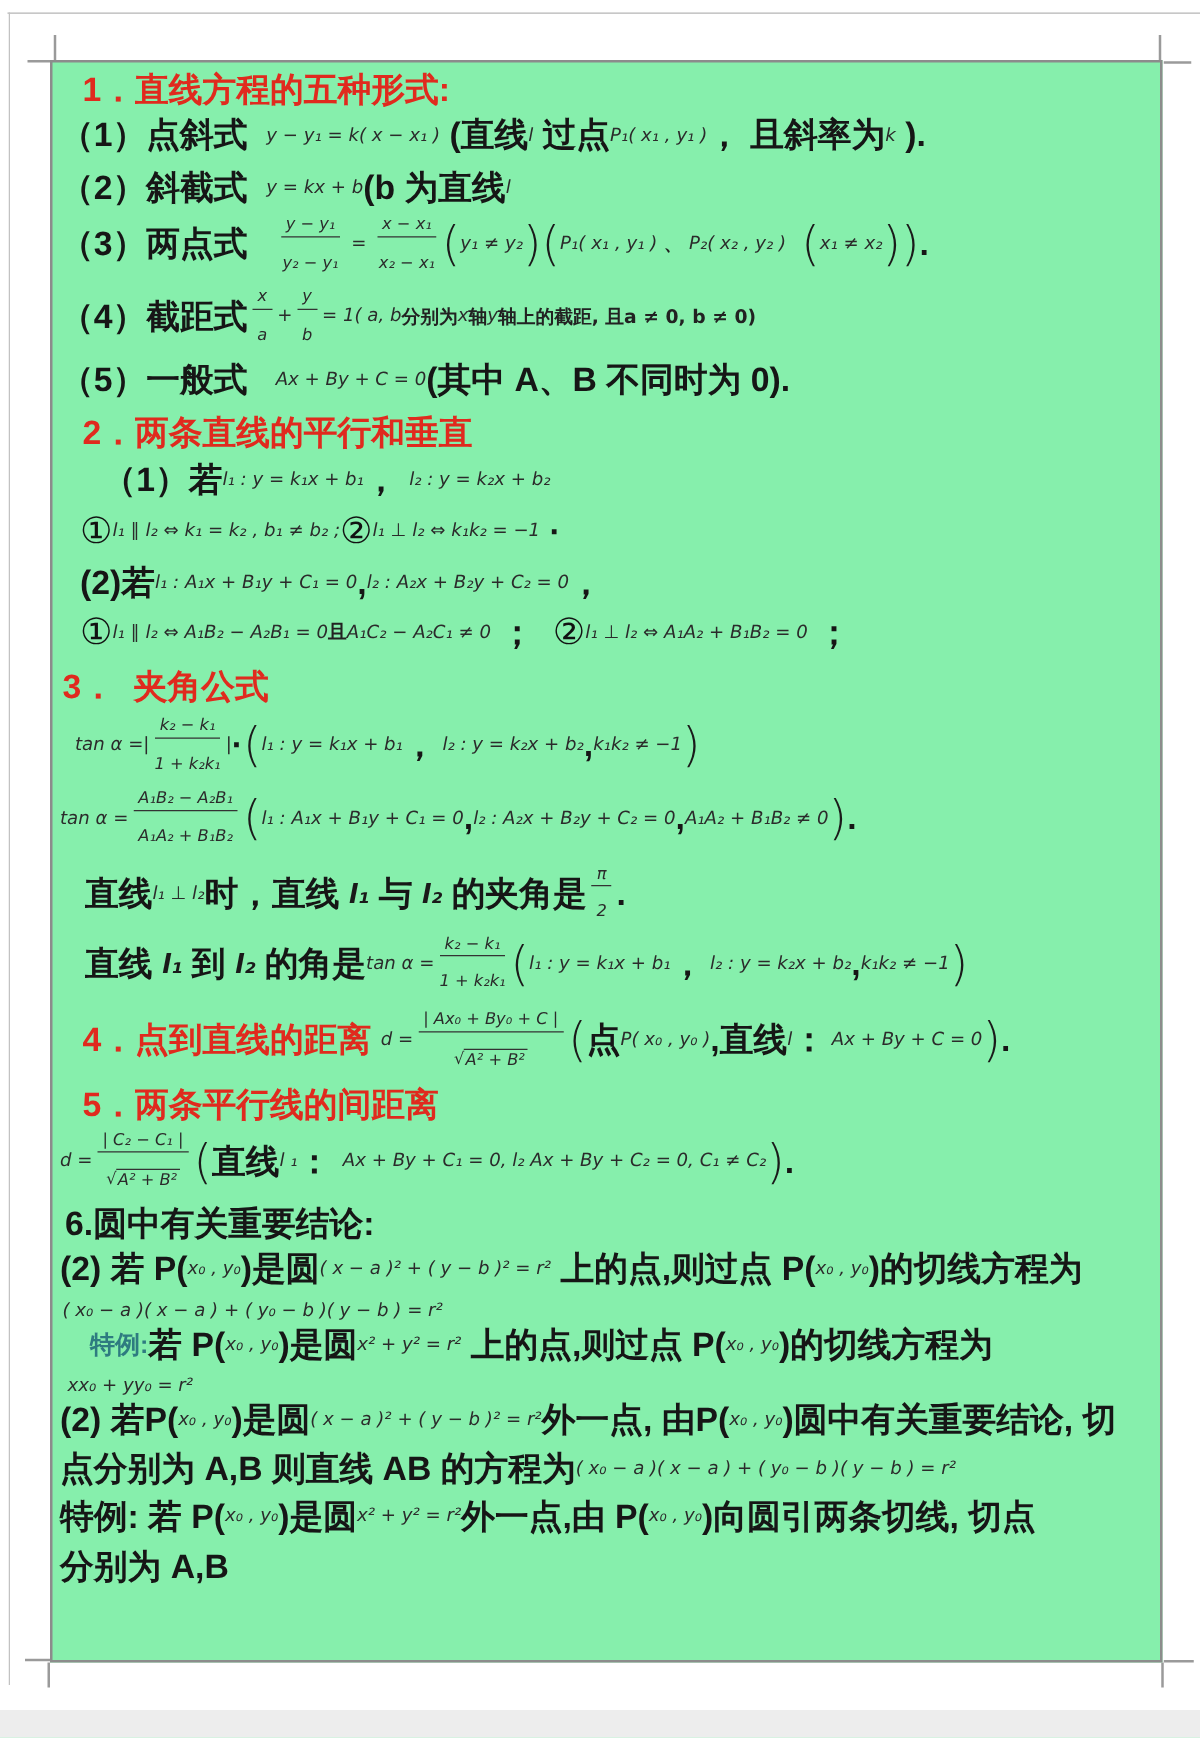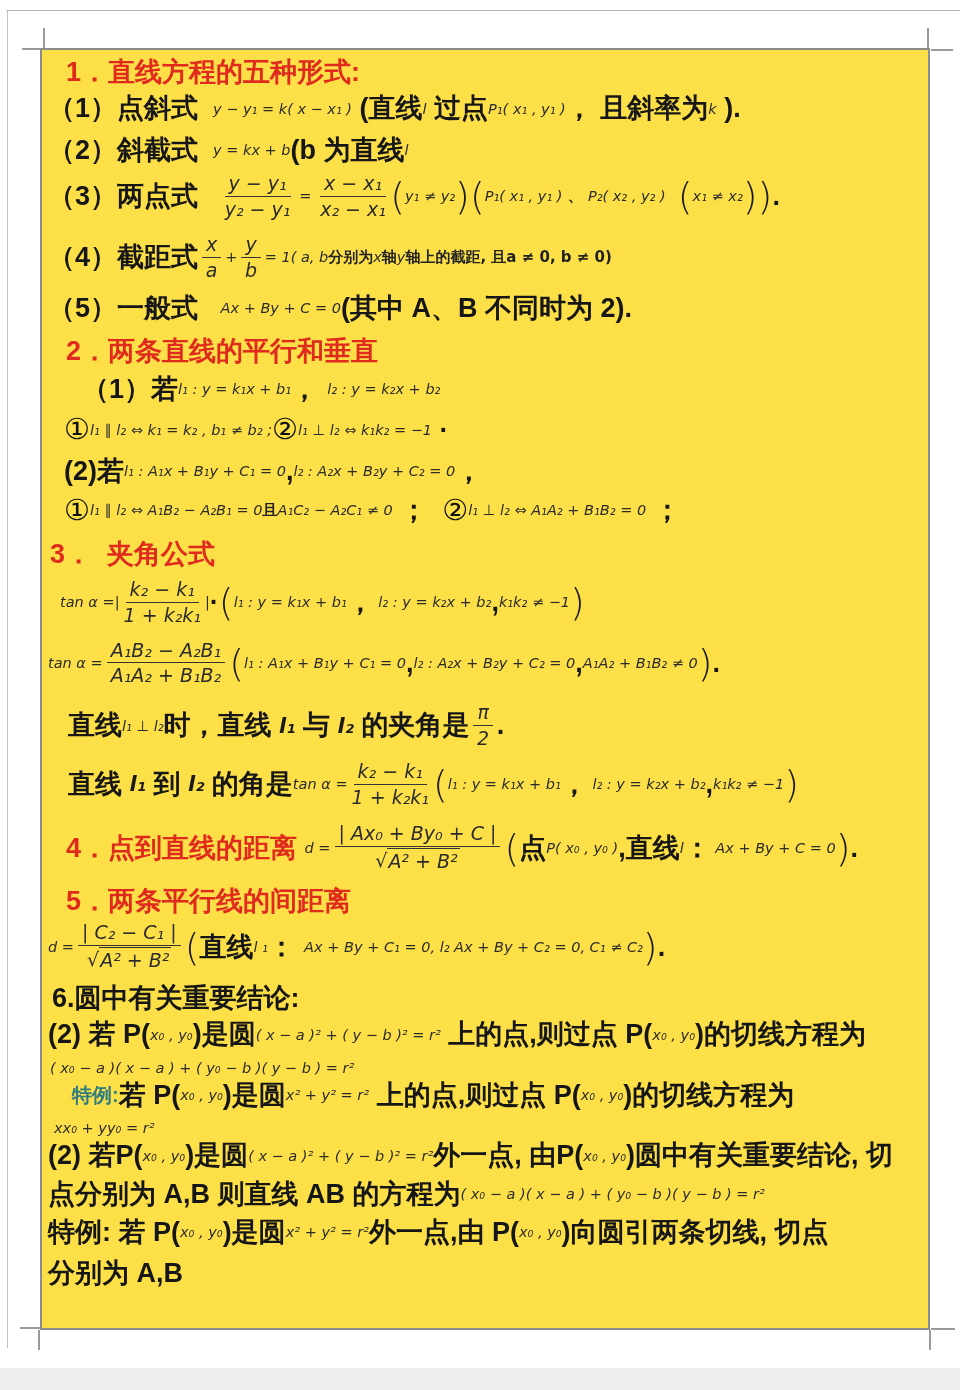--- a/index.html
+++ b/index.html
@@ -5,57 +5,57 @@
   html,body{margin:0;padding:0;}
   body{
     width:960px;height:1390px;background:#ffffff;position:relative;
     font-family:"Liberation Sans", sans-serif;overflow:hidden;
   }
   .rule-top{position:absolute;left:6px;top:10px;width:954px;height:1px;background:#b5b5b5;}
   .rule-left{position:absolute;left:7px;top:10px;width:1px;height:1338px;background:#c2c2c2;}
   .bottom-strip{position:absolute;left:0;top:1368px;width:960px;height:22px;background:#ededed;}
   .frame{
     position:absolute;left:40px;top:48px;width:890px;height:1282px;
-    border:2px solid #8c8c8c;box-sizing:border-box;overflow:hidden;background:#fde047;
+    border:2px solid #8c8c8c;box-sizing:border-box;overflow:hidden;background:#86efac;
   }
   .doc{padding:4px 12px 0 6px;}
   .tick{position:absolute;background:#9a9a9a;}
   .line{display:flex;align-items:center;flex-wrap:nowrap;white-space:pre;}
   .cn{font-size:27px;font-weight:700;color:#161616;line-height:1.2;}
   .red{font-size:27px;font-weight:700;color:#e02a1e;line-height:1.2;}
   .teal{font-size:20px;font-weight:700;color:#2e7b80;line-height:1.2;}
   .math{font-family:"DejaVu Sans", sans-serif;font-style:italic;font-size:14.5px;font-weight:500;color:#2b2b2b;line-height:1.25;}
   .mathlg{font-family:"DejaVu Sans", sans-serif;font-style:italic;font-size:21px;font-weight:600;color:#1a1a1a;}
   .sm{font-family:"DejaVu Sans", sans-serif;font-size:15px;font-weight:600;color:#222;font-style:normal;}
   .bigp{font-family:"DejaVu Sans", sans-serif;font-size:38px;font-weight:300;color:#1a1a1a;line-height:.9;}
   .circ{font-family:"DejaVu Sans", sans-serif;font-size:29px;font-weight:400;color:#111;line-height:1;}
   .frac{
     display:inline-flex;flex-direction:column;align-items:center;vertical-align:middle;
-    font-family:"DejaVu Sans", sans-serif;font-style:italic;font-size:19px;font-weight:500;
-    color:#2b2b2b;line-height:1.2;margin:2px 4px;
+    font-family:"DejaVu Sans", sans-serif;font-style:italic;font-size:13px;font-weight:500;
+    color:#2b2b2b;line-height:1.2;margin:2px 4px;gap:12px;
   }
   .frac .num{padding:0 4px 1px;border-bottom:1.4px solid #333;}
   .frac .den{padding-top:1px;display:inline-flex;align-items:flex-start;}
   .frac .rad{font-style:normal;padding-top:1px;}
   .frac .ov{border-top:1.4px solid #333;padding:1px 2px 0 1px;}
 </style>
 </head>
 <body>
 
 <div class="rule-top"></div>
 <div class="rule-left"></div>
 
 <div class="frame">
   <div class="doc" id="doc">
       <div class="line" style="margin-top: 2px; margin-left: 18px;"><span class="red">1．直线方程的五种形式:</span></div>
       <div class="line" style="margin-top: 4px; margin-left: 0px;"><span class="cn">（1）点斜式  </span><span class="math">y − y₁ = k( x − x₁ )</span><span class="cn"> (直线</span><span class="math">l</span><span class="cn"> 过点</span><span class="math">P₁( x₁ , y₁ )</span><span class="cn">， 且斜率为</span><span class="math">k</span><span class="cn"> ).</span></div>
       <div class="line" style="margin-top: 9px; margin-left: 0px;"><span class="cn">（2）斜截式  </span><span class="math">y = kx + b</span><span class="cn">(b 为直线</span><span class="math">l</span></div>
       <div class="line" style="margin-top: 4px; margin-left: 0px;"><span class="cn">（3）两点式   </span><span class="frac"><span class="num">y − y₁</span><span class="den">y₂ − y₁</span></span><span class="math"> = </span><span class="frac"><span class="num">x − x₁</span><span class="den">x₂ − x₁</span></span><span class="bigp">(</span><span class="math">y₁ ≠ y₂</span><span class="bigp">)(</span><span class="math">P₁( x₁ , y₁ )</span><span class="sm"> 、 </span><span class="math">P₂( x₂ , y₂ )</span><span class="bigp"> (</span><span class="math">x₁ ≠ x₂</span><span class="bigp">))</span><span class="cn">.</span></div>
       <div class="line" style="margin-top: 8px; margin-left: 0px;"><span class="cn">（4）截距式</span><span class="frac"><span class="num">x</span><span class="den">a</span></span><span class="math">+</span><span class="frac"><span class="num">y</span><span class="den">b</span></span><span class="math">= 1( a, b</span><span class="sm">分别为</span><span class="math">x</span><span class="sm">轴</span><span class="math">y</span><span class="sm">轴上的截距, 且a ≠ 0, b ≠ 0)</span></div>
-      <div class="line" style="margin-top: 9px; margin-left: 0px;"><span class="cn">（5）一般式   </span><span class="math">Ax + By + C = 0</span><span class="cn">(其中 A、B 不同时为 2).</span></div>
+      <div class="line" style="margin-top: 9px; margin-left: 0px;"><span class="cn">（5）一般式   </span><span class="math">Ax + By + C = 0</span><span class="cn">(其中 A、B 不同时为 0).</span></div>
       <div class="line" style="margin-top: 10px; margin-left: 18px;"><span class="red">2．两条直线的平行和垂直</span></div>
       <div class="line" style="margin-top: 6px; margin-left: 34px;"><span class="cn">（1）若</span><span class="math">l₁ : y = k₁x + b₁</span><span class="cn">，</span><span class="math">  l₂ : y = k₂x + b₂</span></div>
       <div class="line" style="margin-top: 8px; margin-left: 16px;"><span class="circ">①</span><span class="math">l₁ ∥ l₂ ⇔ k₁ = k₂ , b₁ ≠ b₂ ;</span><span class="circ">②</span><span class="math">l₁ ⊥ l₂ ⇔ k₁k₂ = −1</span><span class="cn"> ·</span></div>
       <div class="line" style="margin-top: 9px; margin-left: 16px;"><span class="cn">(2)若</span><span class="math">l₁ : A₁x + B₁y + C₁ = 0</span><span class="cn">,</span><span class="math">l₂ : A₂x + B₂y + C₂ = 0</span><span class="cn">，</span></div>
       <div class="line" style="margin-top: 7px; margin-left: 16px;"><span class="circ">①</span><span class="math">l₁ ∥ l₂ ⇔ A₁B₂ − A₂B₁ = 0</span><span class="sm">且</span><span class="math">A₁C₂ − A₂C₁ ≠ 0</span><span class="cn"> ；  </span><span class="circ">②</span><span class="math">l₁ ⊥ l₂ ⇔ A₁A₂ + B₁B₂ = 0</span><span class="cn"> ；</span></div>
       <div class="line" style="margin-top: 11px; margin-left: 2px;"><span class="red">3．  夹角公式</span></div>
       <div class="line" style="margin-top: 6px; margin-left: 12px;"><span class="math">tan α =|</span><span class="frac"><span class="num">k₂ − k₁</span><span class="den">1 + k₂k₁</span></span><span class="math">|</span><span class="cn">·</span><span class="bigp">(</span><span class="math">l₁ : y = k₁x + b₁</span><span class="cn">，</span><span class="math"> l₂ : y = k₂x + b₂</span><span class="cn">,</span><span class="math">k₁k₂ ≠ −1</span><span class="bigp">)</span></div>
       <div class="line" style="margin-top: 8px; margin-left: 0px;"><span class="math">tan α =</span><span class="frac"><span class="num">A₁B₂ − A₂B₁</span><span class="den">A₁A₂ + B₁B₂</span></span><span class="bigp">(</span><span class="math">l₁ : A₁x + B₁y + C₁ = 0</span><span class="cn">,</span><span class="math">l₂ : A₂x + B₂y + C₂ = 0</span><span class="cn">,</span><span class="math">A₁A₂ + B₁B₂ ≠ 0</span><span class="bigp">)</span><span class="cn">.</span></div>
       <div class="line" style="margin-top: 10px; margin-left: 20px;"><span class="cn">直线</span><span class="math">l₁ ⊥ l₂</span><span class="cn">时，直线 </span><span class="mathlg">l₁</span><span class="cn"> 与 </span><span class="mathlg">l₂</span><span class="cn"> 的夹角是</span><span class="frac"><span class="num">π</span><span class="den">2</span></span><span class="cn">.</span></div>
       <div class="line" style="margin-top: 6px; margin-left: 20px;"><span class="cn">直线 </span><span class="mathlg">l₁</span><span class="cn"> 到 </span><span class="mathlg">l₂</span><span class="cn"> 的角是</span><span class="math">tan α =</span><span class="frac"><span class="num">k₂ − k₁</span><span class="den">1 + k₂k₁</span></span><span class="bigp">(</span><span class="math">l₁ : y = k₁x + b₁</span><span class="cn">，</span><span class="math"> l₂ : y = k₂x + b₂</span><span class="cn">,</span><span class="math">k₁k₂ ≠ −1</span><span class="bigp">)</span></div>

